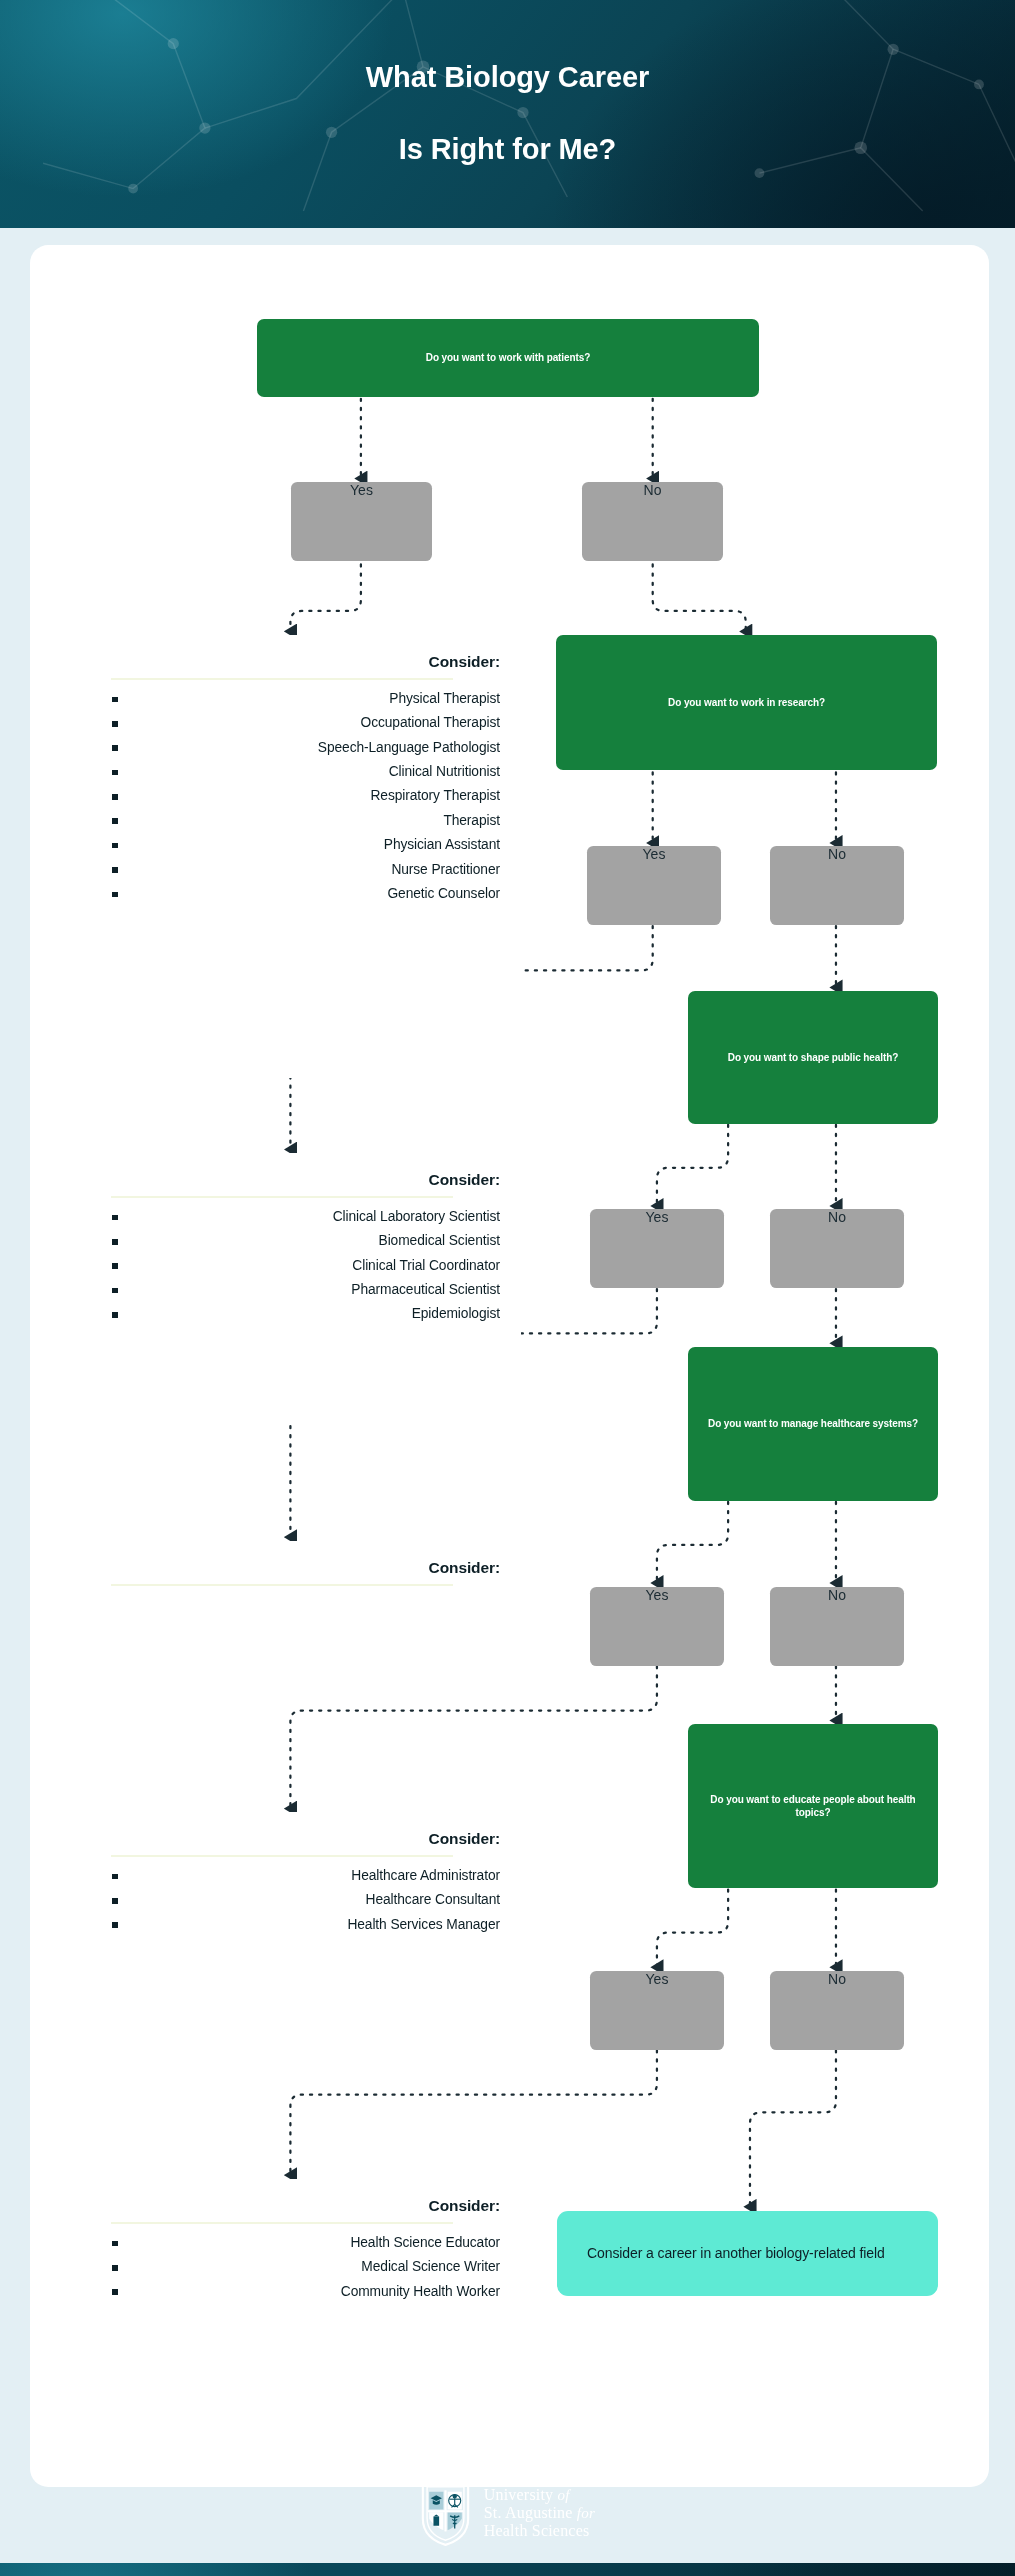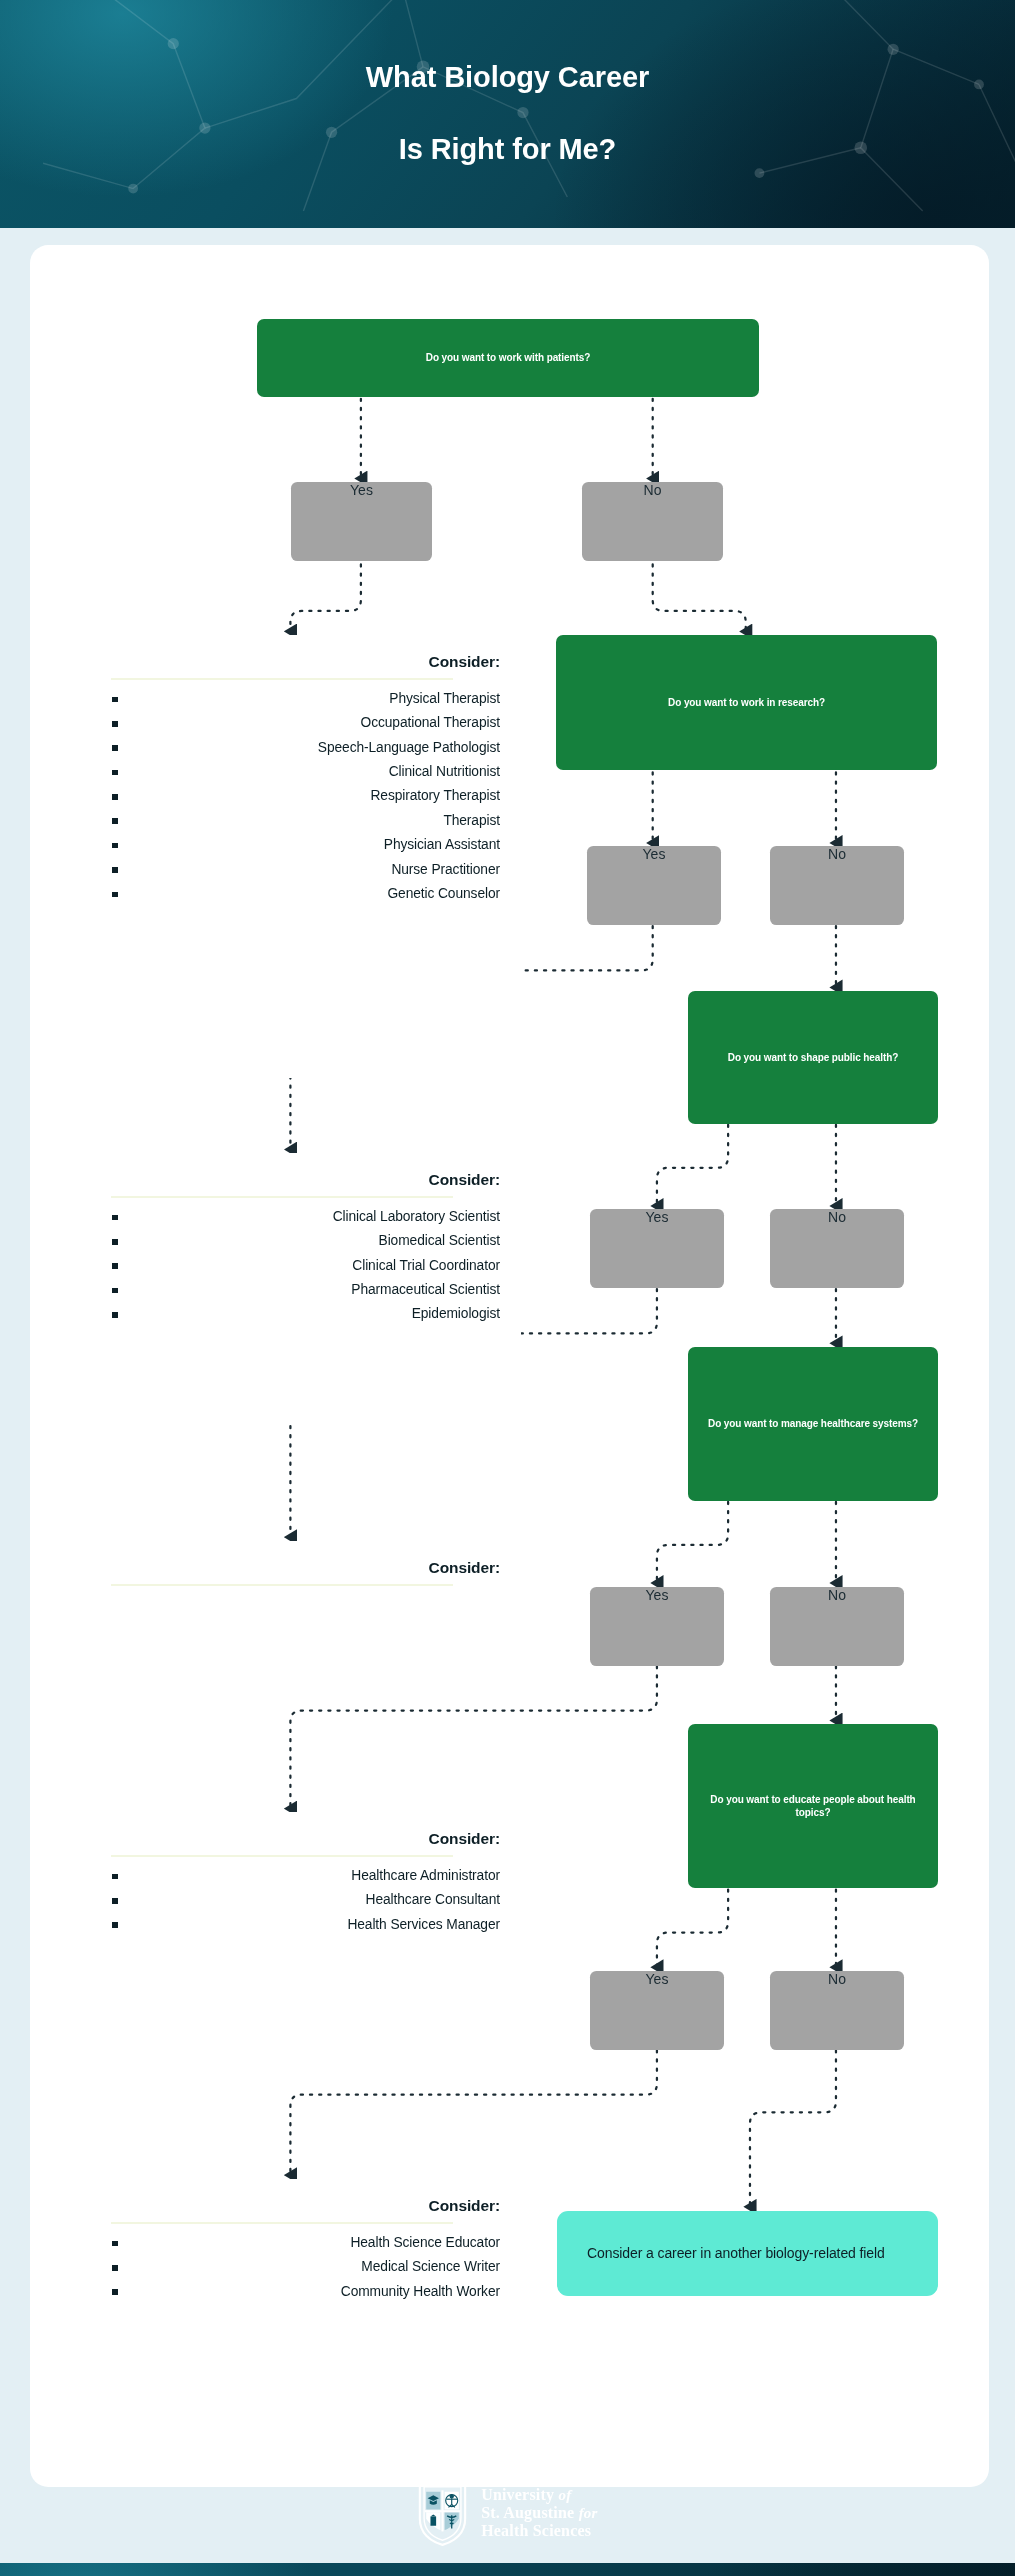--- a/index.html
+++ b/index.html
@@ -170,21 +170,21 @@
     display: flex; align-items: center; justify-content: center;
     gap: 12.7px;
     z-index: 4;
   }
   .logo-text {
     color: #ffffff;
     font-family: "Liberation Serif", serif;
     line-height: 1.14;
     letter-spacing: 0.2px;
   }
-  .logo-line { font-size: 16px; font-weight: 700; white-space: nowrap; }
+  .logo-line { font-size: 16px; font-weight: 400; white-space: nowrap; }
   .logo-line .ital { font-style: italic; font-size: 15px; }
 </style>
 </head>
 <body>
 
 <div class="page">
 
   <div class="header">
     <svg class="net" viewBox="0 0 1440 324">
       <g stroke="#ffffff" stroke-opacity="0.13" stroke-width="2" fill="none">

